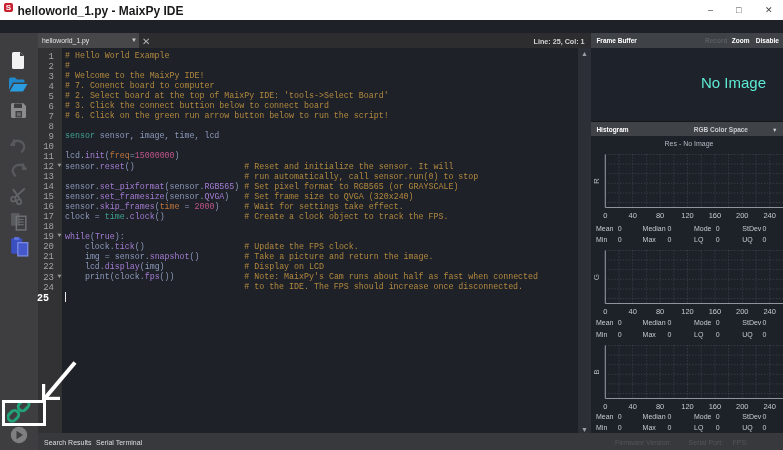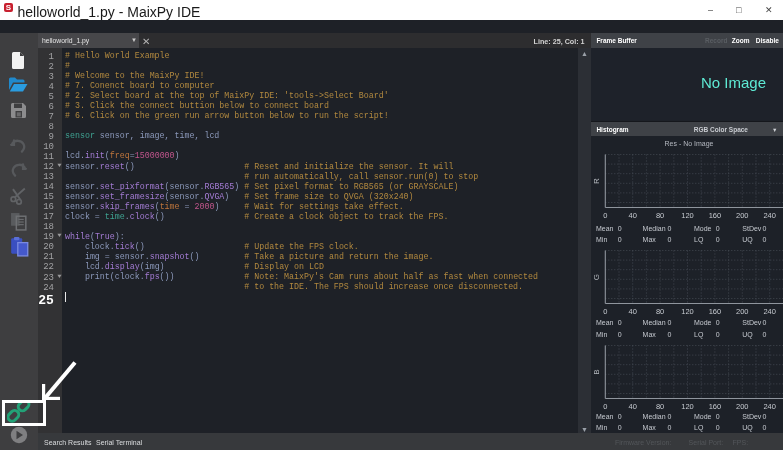--- a/index.html
+++ b/index.html
@@ -4,21 +4,21 @@
 <style>
 * { margin:0; padding:0; box-sizing:border-box; }
 html,body { width:783px; height:450px; overflow:hidden; background:#1e2127; }
 body { font-family:"Liberation Sans", sans-serif; position:relative; }
 #app { position:absolute; left:0; top:0; width:783px; height:450px; }
 .abs { position:absolute; }
 
 
 #titlebar { left:0; top:0; width:783px; height:20px; background:#ffffff; }
 #appicon { left:4px; top:3px; width:9px; height:9px; background:#c8202f; border-radius:2px; color:#fff; font-size:8px; font-weight:bold; text-align:center; line-height:9px; }
-#apptitle { left:17.5px; top:3.5px; font-size:14px; color:#1a1a1a; }
+#apptitle { left:17.5px; top:3.5px; font-size:12px; color:#1a1a1a;font-weight:bold; }
 .winbtn { top:5px; color:#444; font-size:9px; }
 
 
 #menubar { left:0; top:20px; width:783px; height:13px; background:linear-gradient(#f4f4f4,#dcdcdc); border-bottom:1px solid #b9b9b9; font-size:7.5px; color:#222; }
 #menubar span { position:absolute; top:1.5px; }
 
 
 #tabstrip { left:0; top:33px; width:783px; height:15px; background:#2d2d2f; }
 #tab { left:34px; top:0px; width:105px; height:15px; background:#47474a; color:#e4e4e4; font-size:6.8px; }
 #tabname { left:8px; top:4px; }
@@ -35,21 +35,21 @@
 #gutternums { left:38px; top:51.5px; width:16px; font-family:"Liberation Mono", monospace; font-size:9px; line-height:10.04px; color:#a2a2a4; text-align:right; white-space:pre; }
 #code { left:65px; top:51px; width:513px; font-family:"Liberation Mono", monospace; font-size:8.3px; line-height:10.04px; white-space:pre; }
 .cm { color:#b2893f; }
 .sl { color:#8c99bb; }
 .pu { color:#a47cd4; }
 .te { color:#3fa392; }
 .orn { color:#c0763c; }
 .pk { color:#c0558c; }
 .fold { position:absolute; color:#98989a; font-size:7px; transform:scaleY(0.8); }
 #caret { left:65px; top:292px; width:1px; height:10px; background:#e8e8e8; }
-#lnactive { left:37px; top:292.5px; width:18px; font-family:"Liberation Mono", monospace; font-size:13px; color:#ffffff; font-weight:bold; text-align:center; }
+#lnactive { left:37px; top:292.5px; width:18px; font-family:"Liberation Mono", monospace; font-size:10px; color:#ffffff; font-weight:bold; text-align:left; }
 
 
 #vscroll { left:578px; top:48px; width:13px; height:389px; background:#2c2f35; }
 .scrarrow { color:#9aa0a8; font-size:7px; left:581px; }
 
 
 #rpanel { left:591px; top:33px; width:192px; height:404px; background:#1d2128; }
 .phead { left:591px; width:192px; height:15px; background:#3f4247; color:#ffffff; font-size:6.5px; font-weight:bold; }
 #fbhead { top:33px; }
 #histhead { top:121px; border-top:1px solid #15171c; }

